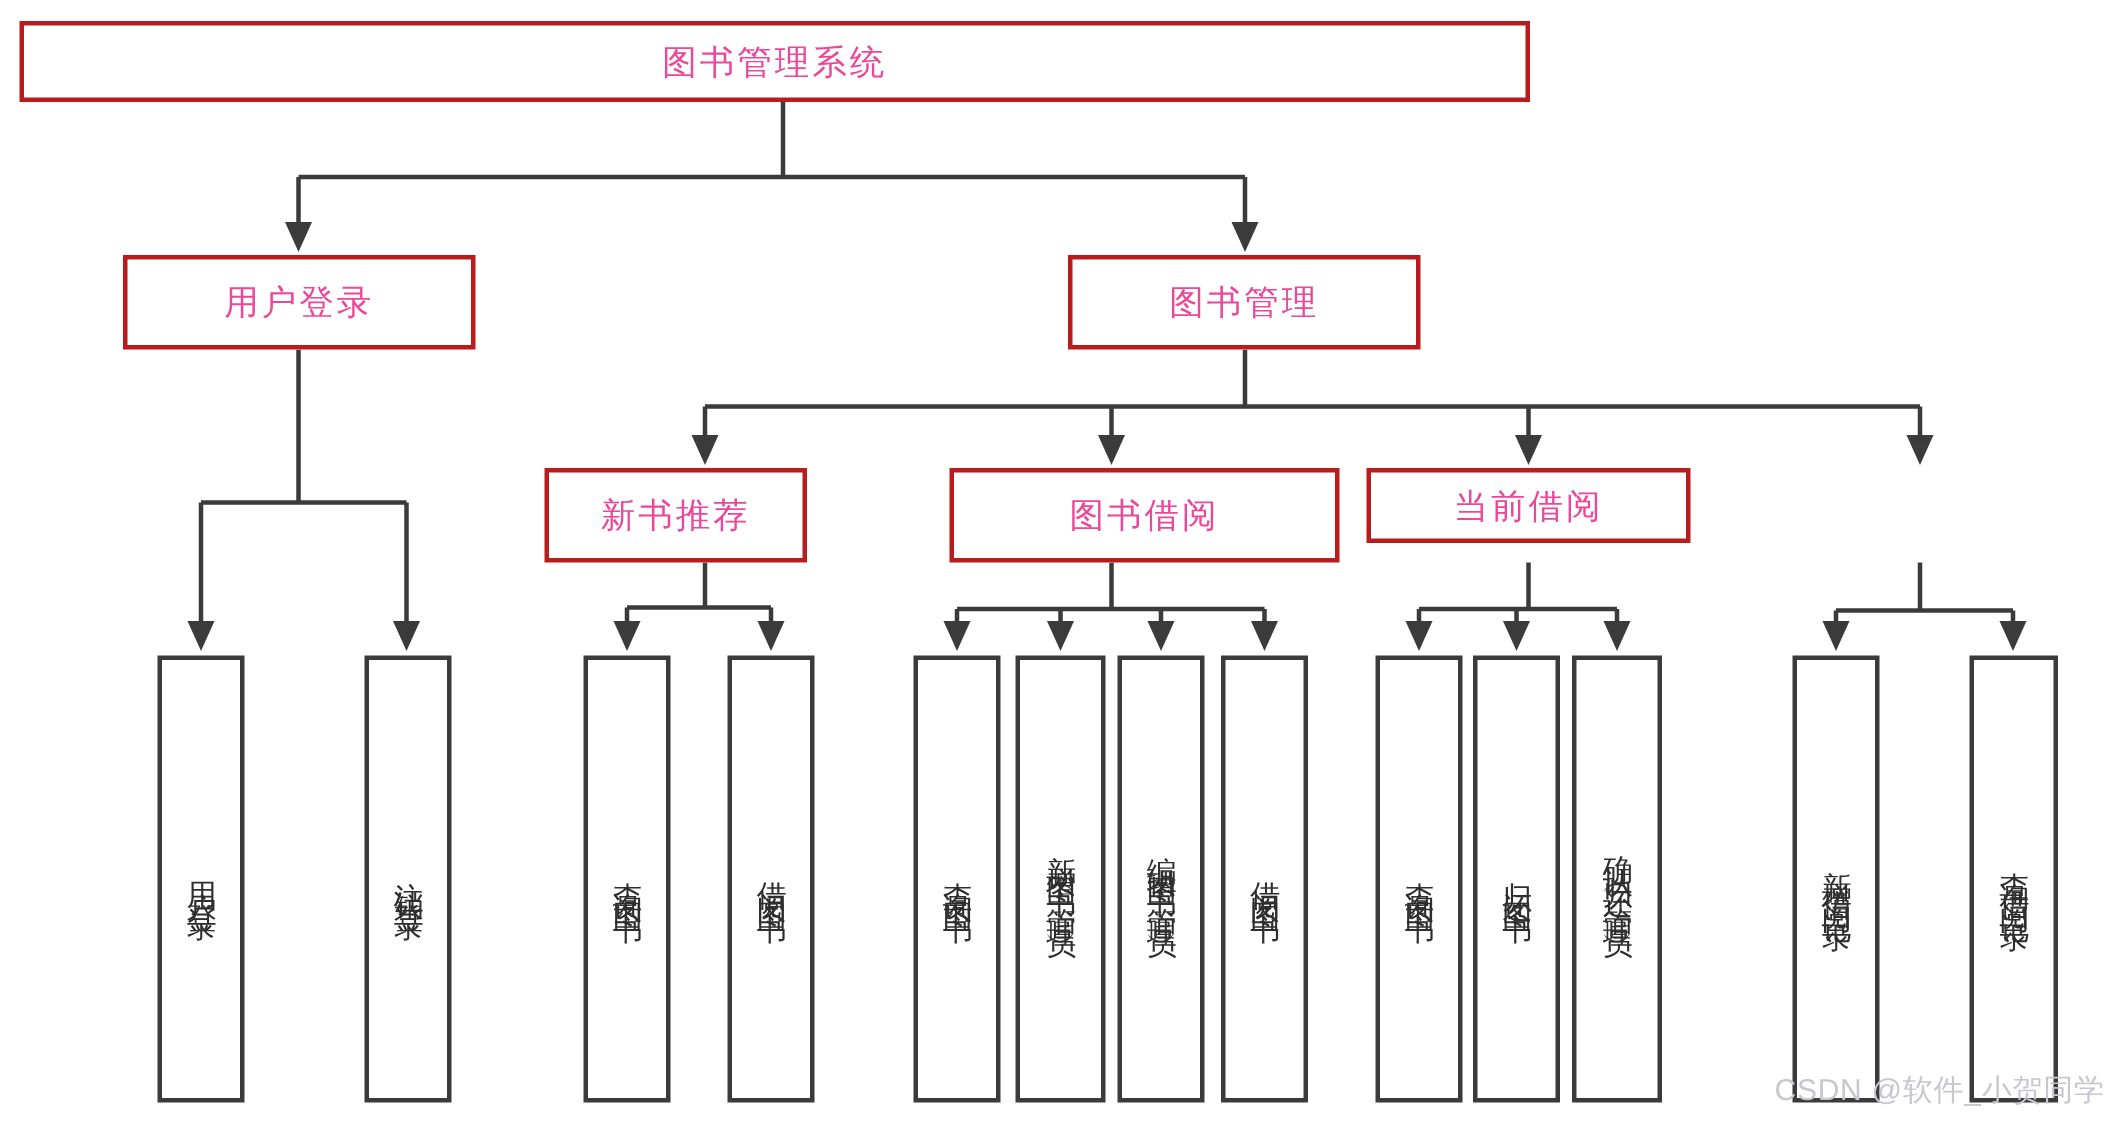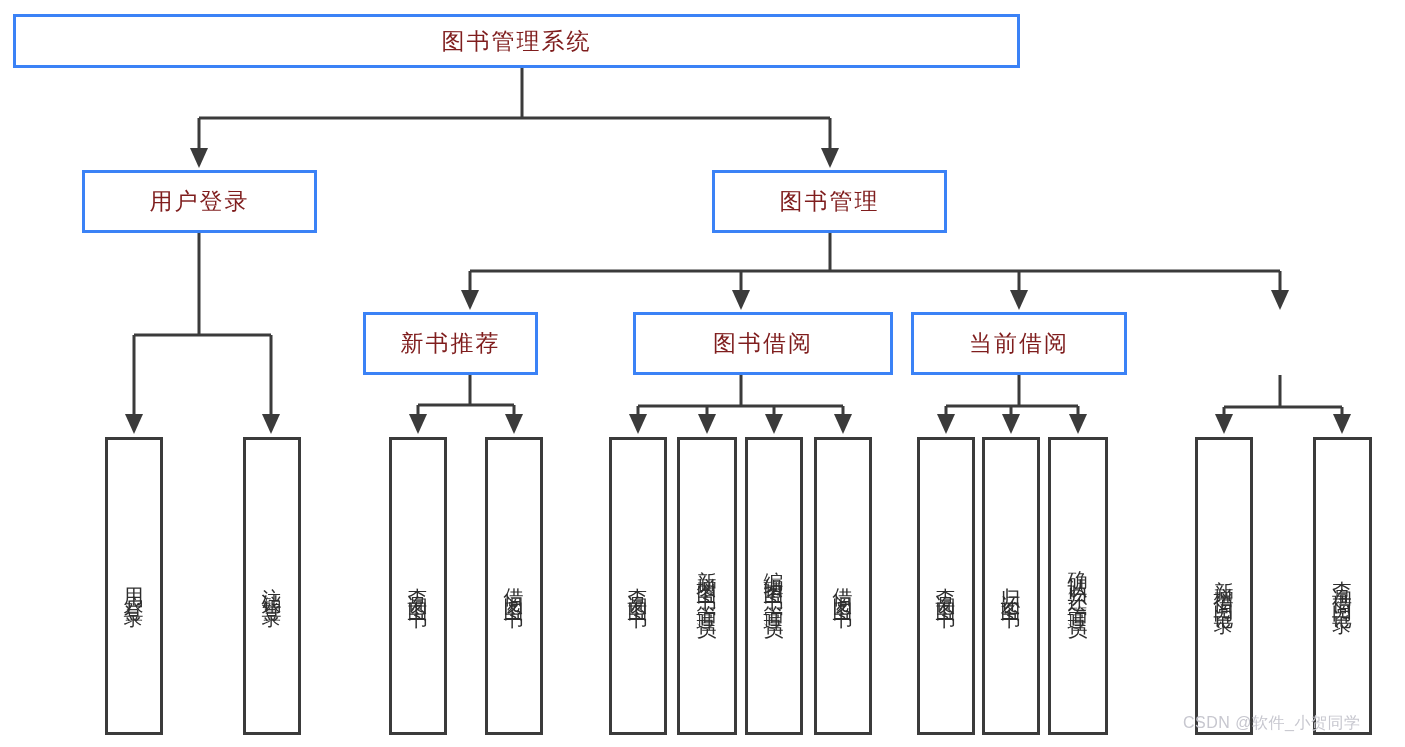--- a/index.html
+++ b/index.html
@@ -17,26 +17,26 @@
   }
   #connector-svg {
     position: absolute;
     left: 0;
     top: 0;
     z-index: 1;
   }
   .hnode {
     position: absolute;
     box-sizing: border-box;
-    border: 3px solid #3b82f6;
+    border: 3px solid #b91c1c;
     background: #ffffff;
     display: flex;
     align-items: center;
     justify-content: center;
-    color: #7f1d1d;
+    color: #ec4899;
     font-size: 23px;
     letter-spacing: 2px;
     z-index: 2;
     white-space: nowrap;
   }
   .hnode.root { font-size: 23px; }
   .leaf {
     position: absolute;
     box-sizing: border-box;
     top: 437px;
@@ -56,21 +56,21 @@
     letter-spacing: 7px;
     line-height: 1;
     white-space: nowrap;
   }
   #watermark {
     position: absolute;
     left: 1183px;
     top: 713px;
     z-index: 3;
     color: #c7c7cf;
-    font-size: 16px;
+    font-size: 20px;
     letter-spacing: 0.5px;
     white-space: nowrap;
   }
 </style>
 </head>
 <body>
 
 <div id="stage">
 
   <svg id="connector-svg" width="1405" height="747" viewBox="0 0 1405 747">
@@ -116,21 +116,21 @@
     </g>
   </svg>
 
   <div class="hnode root" style="left:13px; top:14px; width:1007px; height:54px;">图书管理系统</div>
 
   <div class="hnode" style="left:82px; top:170px; width:235px; height:63px;">用户登录</div>
   <div class="hnode" style="left:712px; top:170px; width:235px; height:63px;">图书管理</div>
 
   <div class="hnode" style="left:363px; top:312px; width:175px; height:63px;font-family:Liberation Mono, monospace;">新书推荐</div>
   <div class="hnode" style="left:633px; top:312px; width:260px; height:63px;">图书借阅</div>
-  <div class="hnode" style="left:911px; top:312px; width:216px; height:63px;">当前借阅</div>
+  <div class="hnode" style="left:911px; top:312px; width:216px; height:50px;">当前借阅</div>
 
   <div class="leaf" style="left:105px; width:58px;">
     <span class="vtext">用户登录</span>
   </div>
   <div class="leaf" style="left:243px; width:58px;">
     <span class="vtext">注销登录</span>
   </div>
 
   <div class="leaf" style="left:389px; width:58px;">
     <span class="vtext">查询图书</span>

